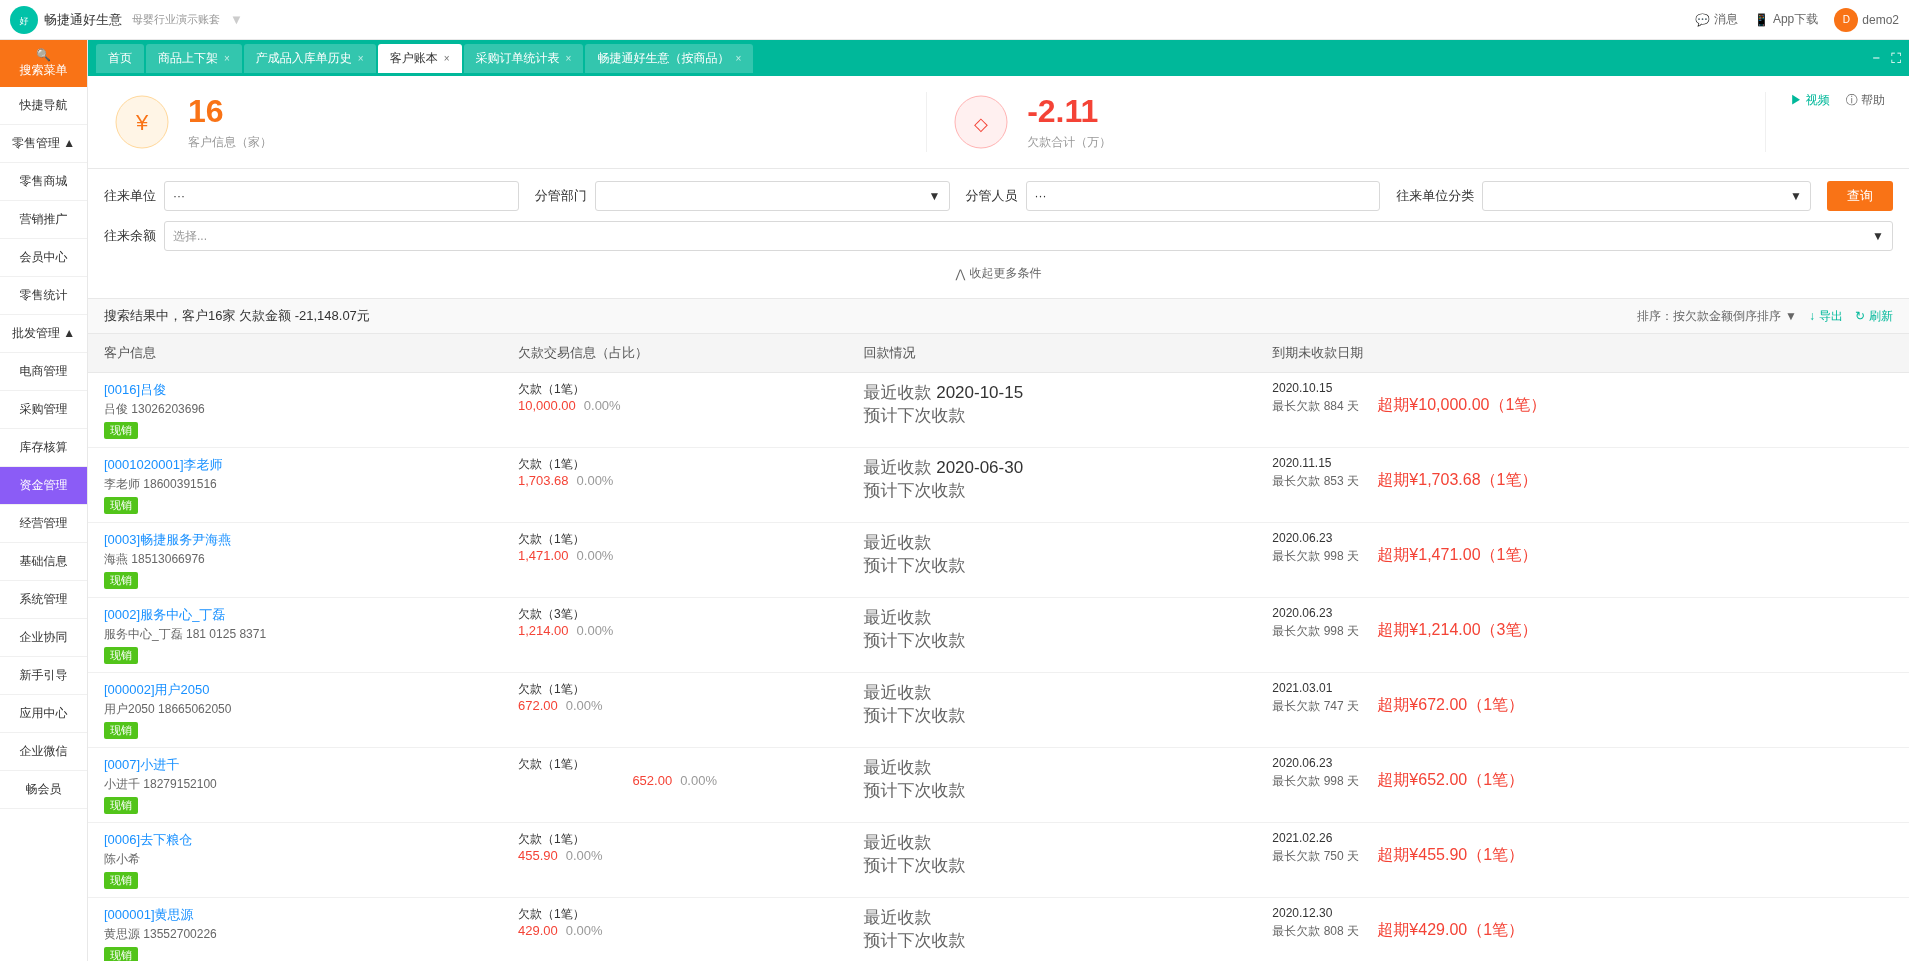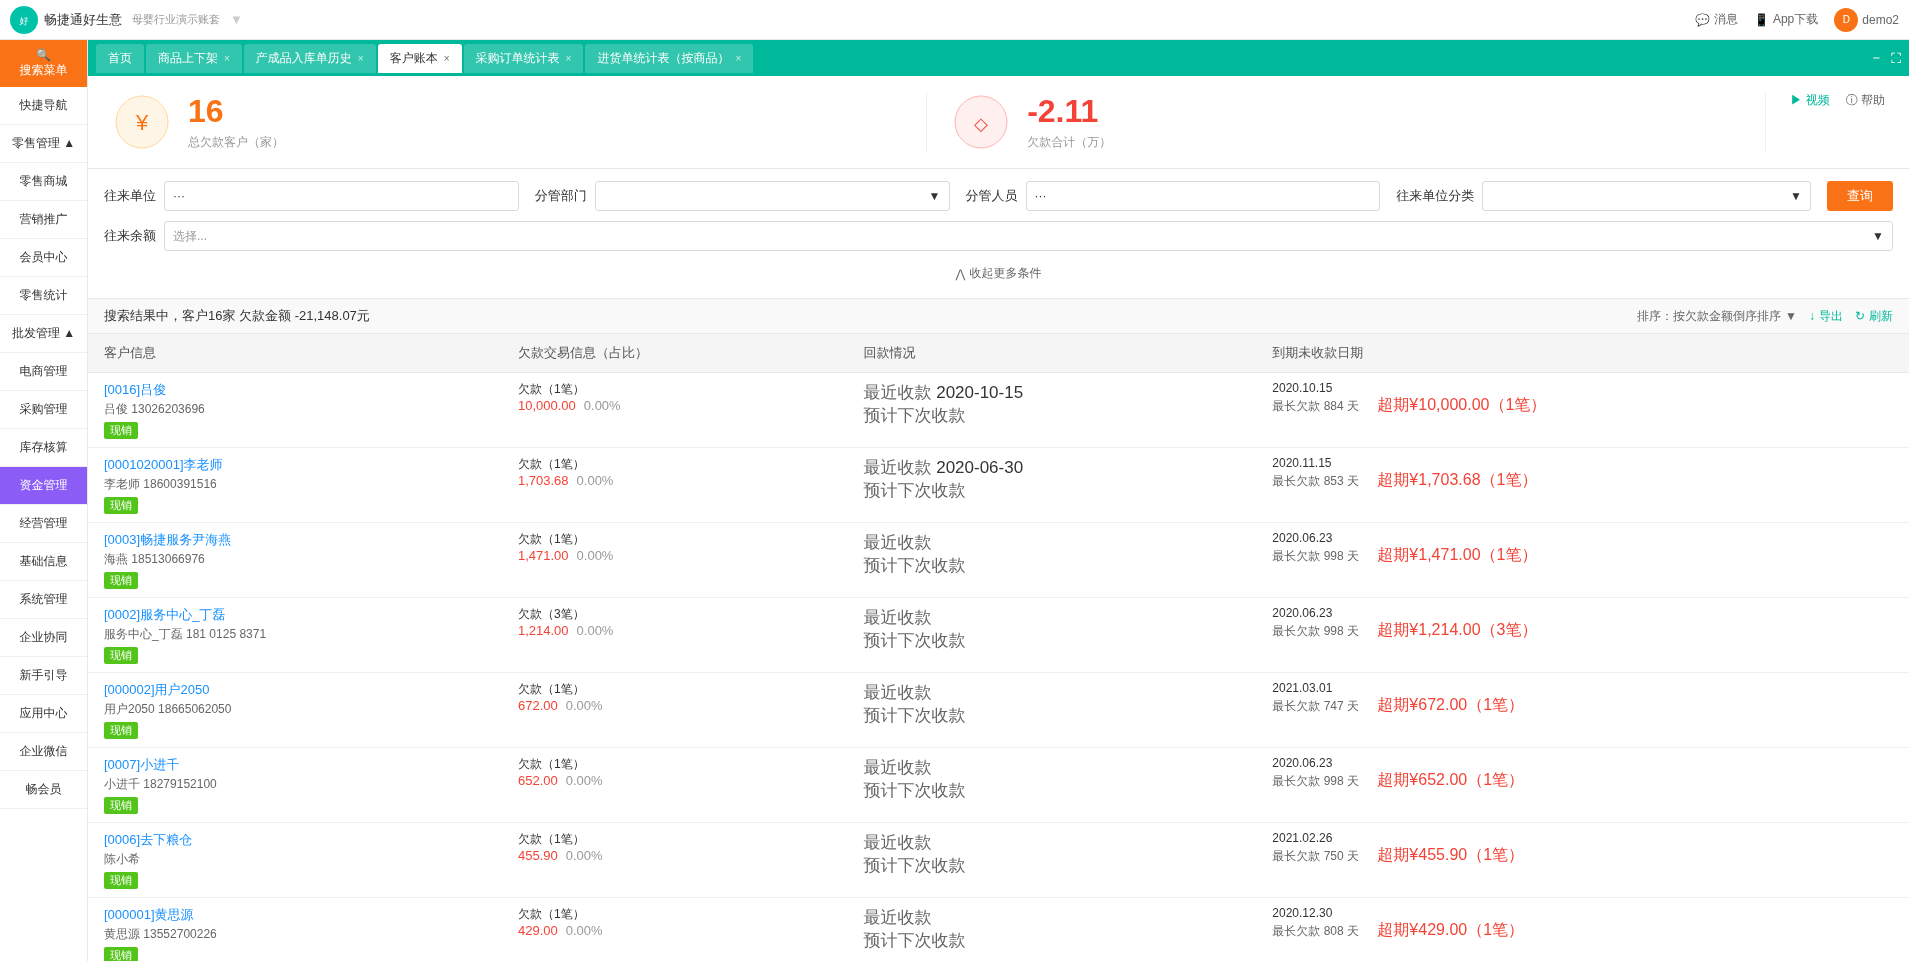--- a/index.html
+++ b/index.html
@@ -201,40 +201,40 @@
         </div>
         <div class="tab active">
           <span>客户账本</span>
           <span class="tab-close">×</span>
         </div>
         <div class="tab">
           <span>采购订单统计表</span>
           <span class="tab-close">×</span>
         </div>
         <div class="tab">
-          <span>进货单统计表（按商品）</span>
+          <span>畅捷通好生意（按商品）</span>
           <span class="tab-close">×</span>
         </div>
         <div class="tab-actions">
           <span style="cursor:pointer;">－</span>
           <span style="cursor:pointer;">⛶</span>
         </div>
       </div>
 
       <div class="stats-bar">
         <div class="stat-card">
           <div class="stat-icon">
             <svg viewBox="0 0 56 56" fill="none">
               <circle cx="28" cy="28" r="26" fill="#fff5e6" stroke="#ffd89b" stroke-width="1"></circle>
               <text x="28" y="36" text-anchor="middle" font-size="22" fill="#f97316">¥</text>
             </svg>
           </div>
           <div class="stat-info">
             <span class="stat-value orange">16</span>
-            <span class="stat-label">总欠款客户（家）</span>
+            <span class="stat-label">客户信息（家）</span>
           </div>
         </div>
         <div class="stat-card">
           <div class="stat-icon">
             <svg viewBox="0 0 56 56" fill="none">
               <circle cx="28" cy="28" r="26" fill="#fff0f0" stroke="#ffb3b3" stroke-width="1"></circle>
               <text x="28" y="36" text-anchor="middle" font-size="18" fill="#f44336">◇</text>
             </svg>
           </div>
           <div class="stat-info">
@@ -464,21 +464,21 @@
     </td>
   </tr>
               <tr>
     <td>
       <div class="customer-name">[0007]小进千</div>
       <div class="customer-sub">小进千  18279152100</div>
       <span class="tag">现销</span>
     </td>
     <td>
       <div style="color:#333;font-size:12px;">欠款（1笔）</div>
-      <div class="amount-red" style="cursor:pointer;">652.00<span class="percent">0.00%</span></div>
+      <div class="amount-red" style="cursor:pointer;text-align:center;">652.00<span class="percent">0.00%</span></div>
     </td>
     <td>
       <div class="collection-info">
         <span>最近收款</span>
         <span class="collection-date"></span>
       </div>
       <div class="collection-info">
         <span>预计下次收款</span>
       </div>
     </td>

